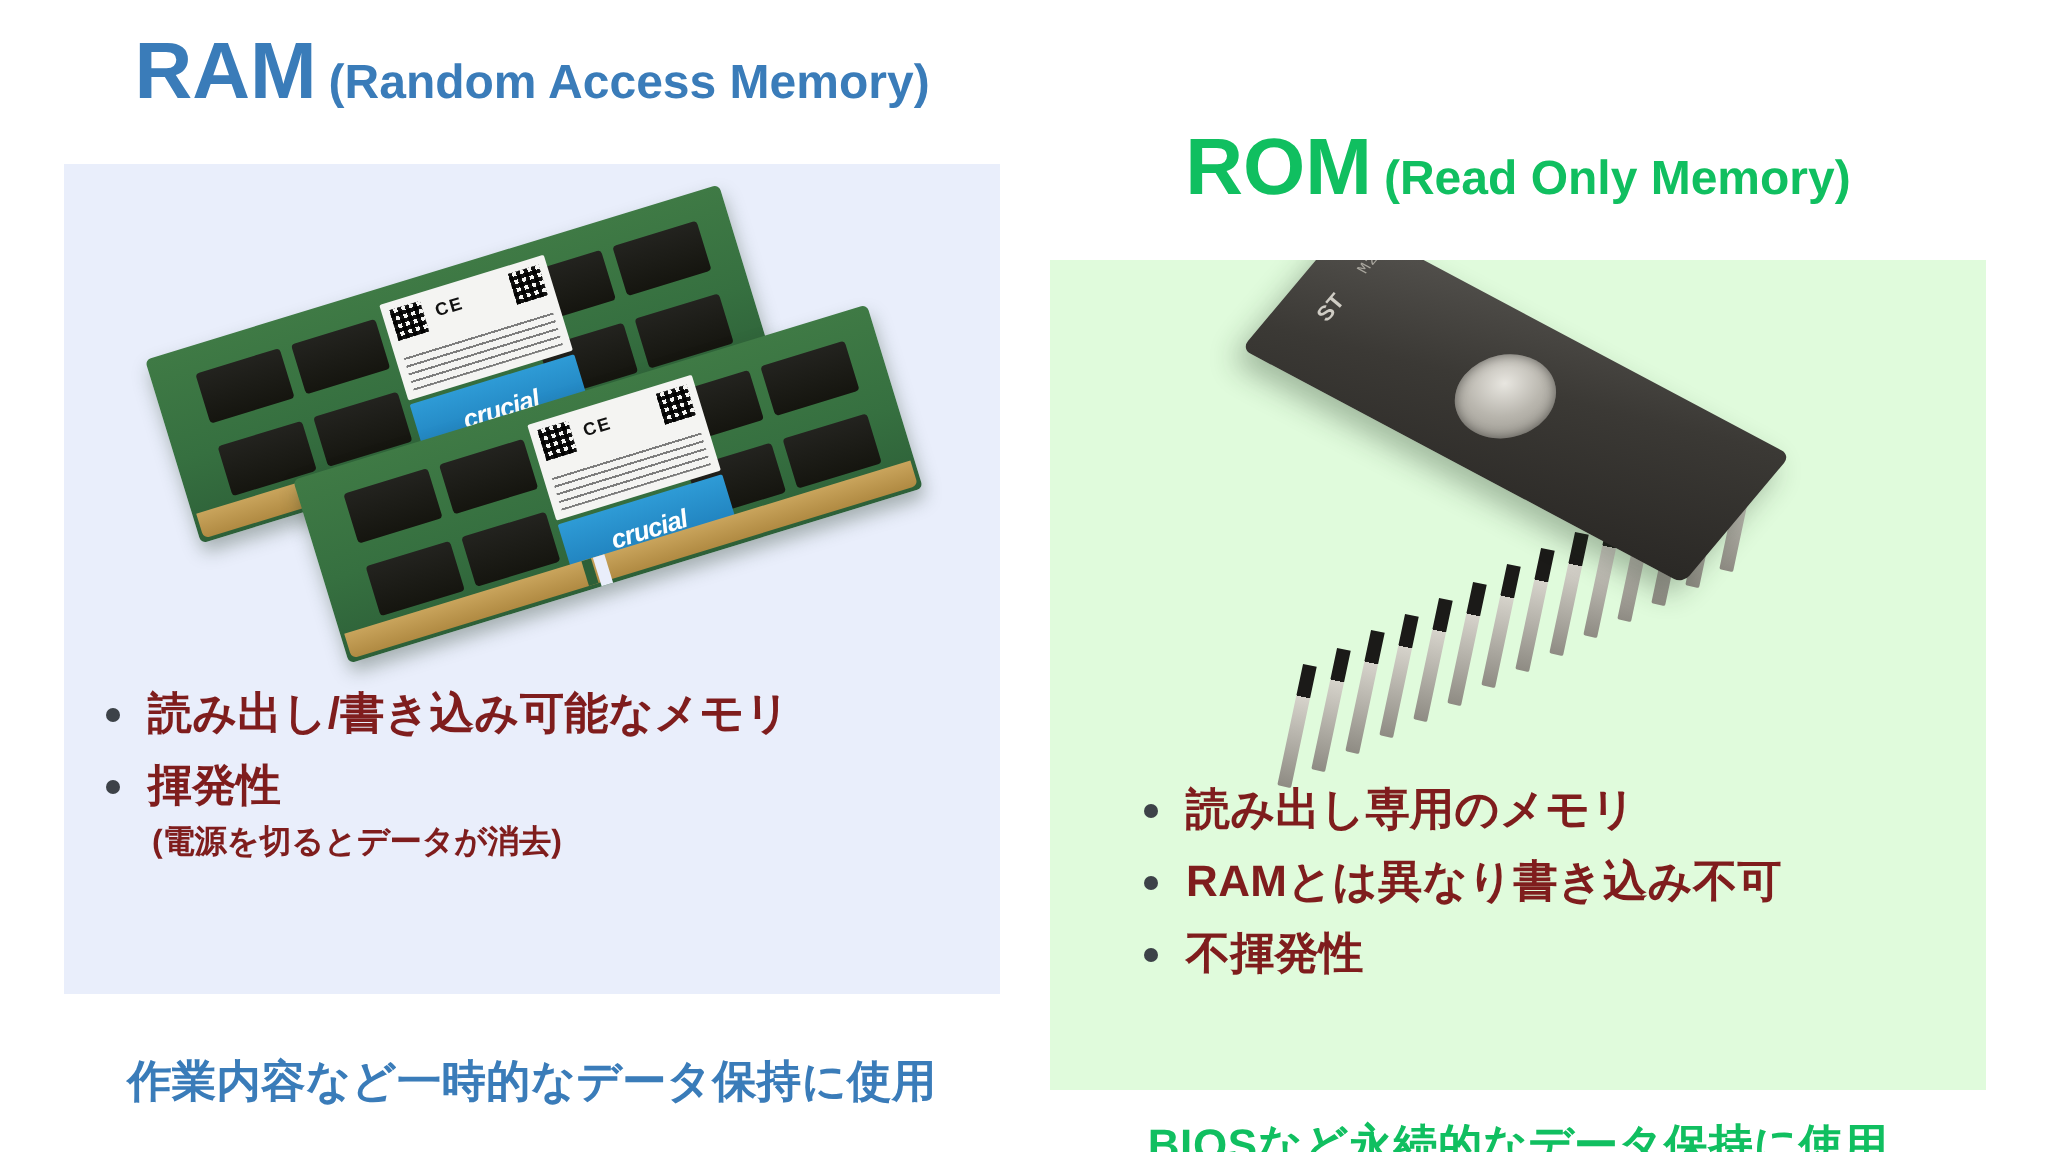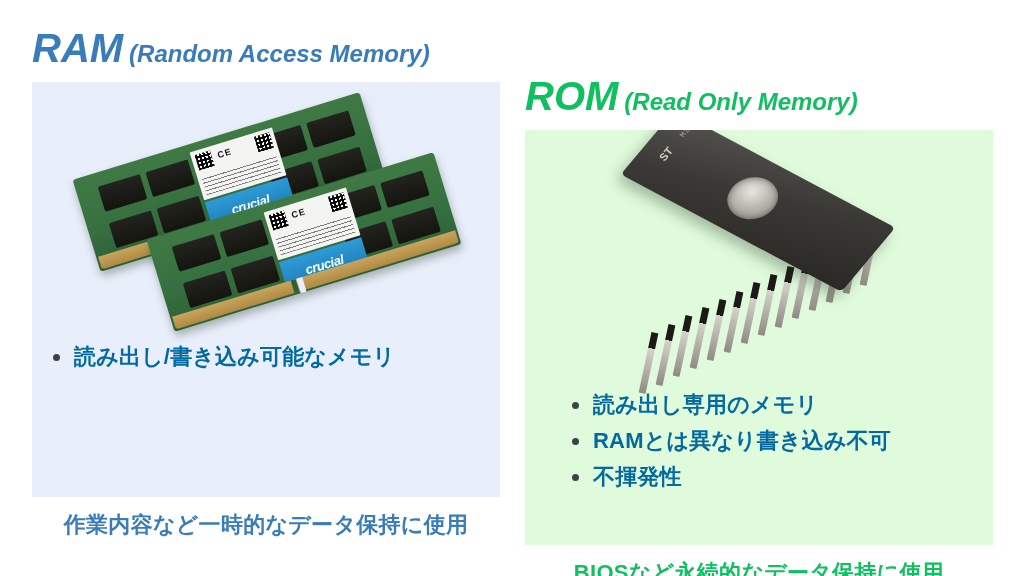--- a/index.html
+++ b/index.html
@@ -26,26 +26,26 @@
     position: absolute;
     top: 0;
     height: 576px;
   }
   .column.left  { left: 32px;  width: 468px; }
   .column.right { left: 525px; width: 468px; margin-top: 48px; }
 
   
   .heading {
     position: absolute;
-    top: 28px;
+    top: 16px;
     left: 0;
     width: 468px;
+    text-align: center;
     white-space: nowrap;
     line-height: 1;
-    font-style: italic;
   }
   .heading .abbr {
     font-size: 40px;
     font-weight: 700;
     letter-spacing: 0px;
     vertical-align: baseline;
   }
   .heading .full {
     font-size: 24px;
     font-weight: 700;
@@ -242,21 +242,21 @@
     transform: rotate(12deg);
     border-radius: 0 0 1px 1px;
   }
 
   
   .bullets {
     position: relative;
     margin: 0;
     padding: 0 0 0 40px;
     list-style: none;
-    color: #0369a1;
+    color: #7f1d1d;
   }
   .bullets li {
     position: relative;
     font-size: 22px;
     font-weight: 700;
     line-height: 33px;
     margin-bottom: 3px;
     letter-spacing: .2px;
   }
   .bullets li::before {
@@ -286,21 +286,21 @@
     position: absolute;
     top: 510px;
     left: 0;
     width: 468px;
     text-align: center;
     font-size: 22px;
     font-weight: 700;
     white-space: nowrap;
     letter-spacing: .3px;
   }
-  .left  .footer { color: #3a7cb9; }
+  .left  .footer { color: #3a7cb9; margin-top: 16px; }
   .right .footer { color: #10bf60; }
 </style>
 </head>
 <body>
 
 <div class="slide">
 
   <div class="column left">
 
     <div class="heading">
@@ -355,20 +355,24 @@
             <div class="gold"></div>
             <div class="notch"></div>
           </div>
 
         </div>
       </div>
 
       <ul class="bullets">
         <li>
           <span>読み出し/書き込み可能なメモリ</span>
+        </li>
+        <li>
+          <span>揮発性</span>
+          <span class="subnote">(電源を切るとデータが消去)</span>
         </li>
       </ul>
 
     </div>
 
     <div class="footer">作業内容など一時的なデータ保持に使用</div>
   </div>
 
   <div class="column right">
 

